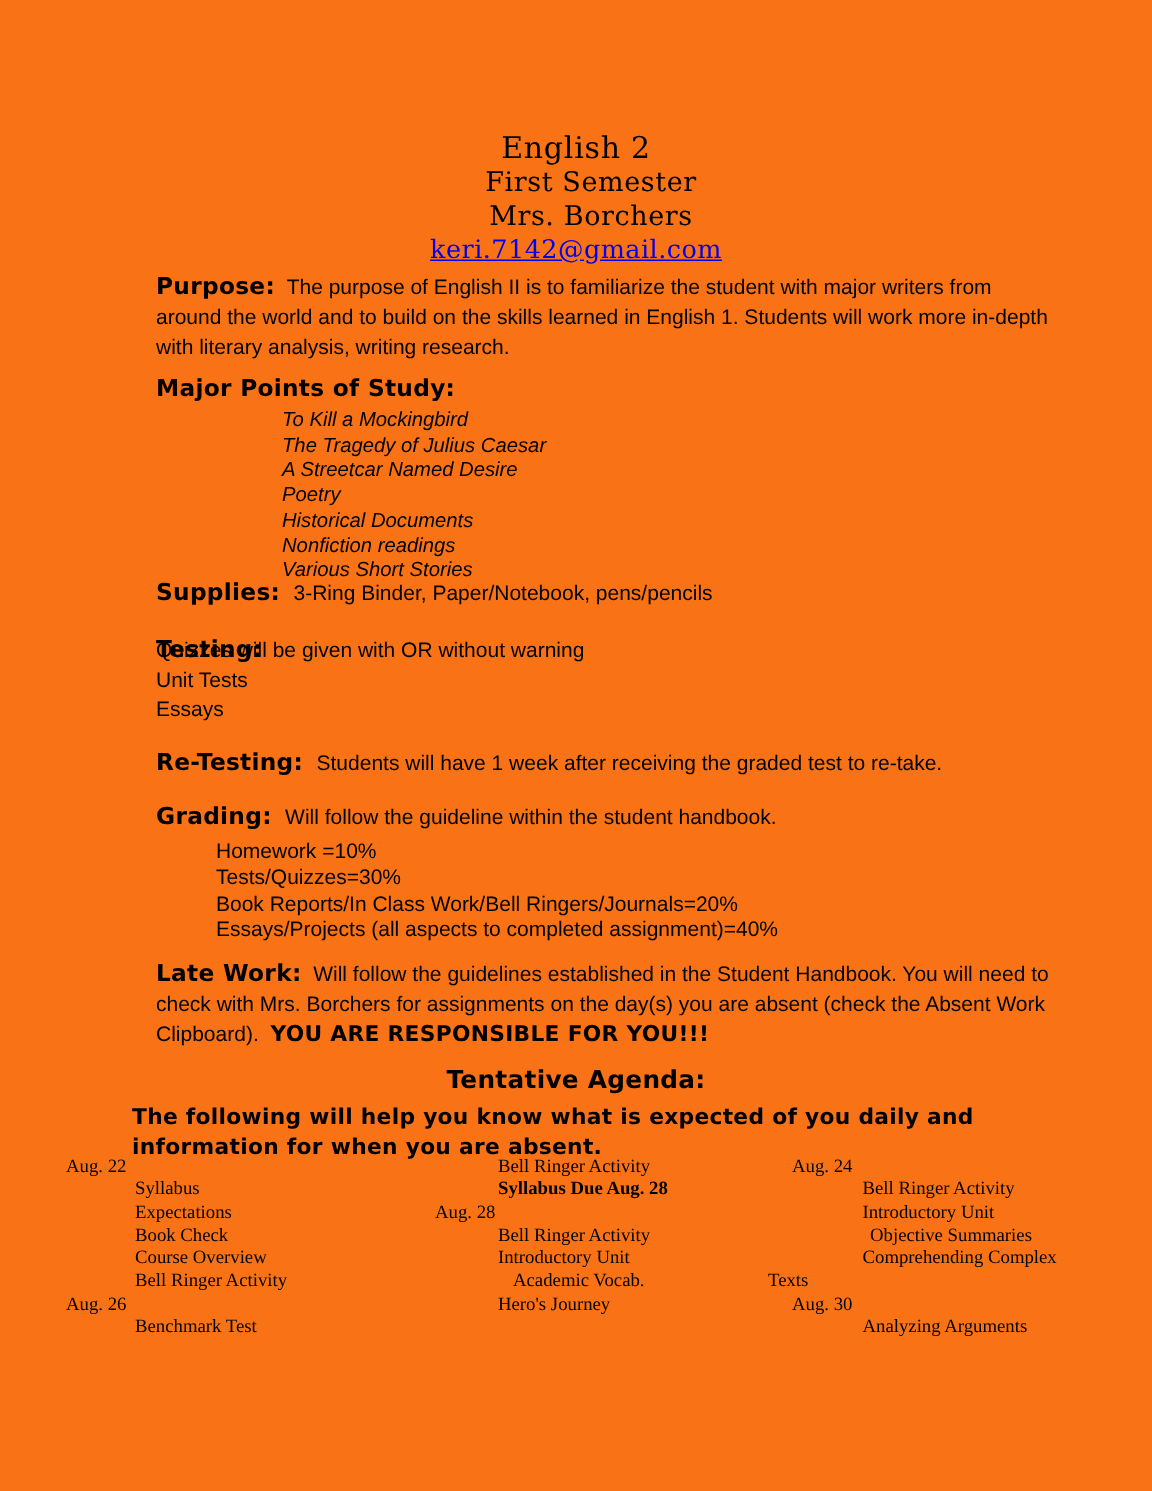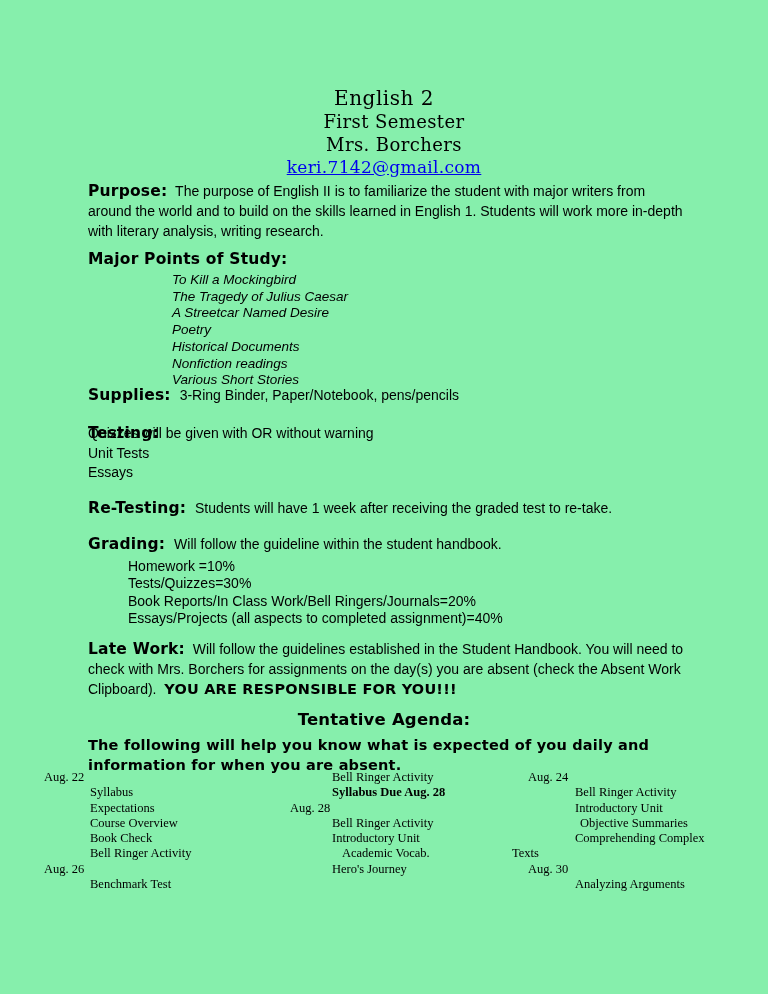--- a/index.html
+++ b/index.html
@@ -1,38 +1,38 @@
 <!DOCTYPE html>
 <html><head>
 <meta charset="utf-8">
 <style>
   html,body{margin:0;padding:0;background:#ffffff;}
   .page{
     position:relative;
     width:768px;height:994px;
-    background:#86efac;
+    background:#f97316;
     color:#000000;
     font-family:"Liberation Sans",sans-serif;
     overflow:hidden;
   }
   
   .titlefont{font-family:"DejaVu Serif",serif;}
   .display{font-family:"DejaVu Sans",sans-serif;font-weight:bold;letter-spacing:.2px;}
   .bodyfont{font-family:"Liberation Sans",sans-serif;}
   .agendafont{font-family:"Liberation Serif",serif;}
 
   
   .header{position:absolute;top:86px;left:0;width:768px;text-align:center;}
   .course{font-size:20px;line-height:24px;letter-spacing:.5px;}
   .semester,.teacher{font-size:18px;line-height:23px;letter-spacing:.4px;margin-left:20px;}
   .email-row{line-height:22px;}
   .email{font-size:17px;color:#0000ee;text-decoration:underline;letter-spacing:.3px;}
 
   
-  .sec{position:absolute;left:88px;width:602px;}
+  .sec{position:absolute;left:104px;width:602px;}
   .hlabel{font-size:15.5px;}
   .inline-body{font-size:14px;}
   .para{font-size:14px;line-height:20px;}
 
   
   .purpose{top:181px;}
   
   .majpts{top:250px;}
   .study-list{margin-top:4px;padding-left:84px;}
   .study-item{font-size:13.5px;font-style:italic;line-height:16.7px;}
@@ -133,22 +133,22 @@
     <div class="para"><span class="hlabel display">Late Work:</span>&nbsp;&nbsp;<span class="inline-body bodyfont">Will follow the guidelines established in the Student Handbook.  You will need to check with Mrs. Borchers for assignments on the day(s) you are absent (check the Absent Work Clipboard). </span>&nbsp;<span class="lw-emph">YOU ARE RESPONSIBLE FOR YOU!!!</span></div>
   </div>
 
   <div class="agenda-title display">Tentative Agenda:</div>
   <div class="agenda-intro display">The following will help you know what is expected of you daily and information for when you are absent.</div>
 
   <div class="agenda-col agendafont c1">
       <div class="agenda-row ind0">Aug. 22</div>
       <div class="agenda-row ind1">Syllabus</div>
       <div class="agenda-row ind1">Expectations</div>
+      <div class="agenda-row ind1">Book Check</div>
       <div class="agenda-row ind1">Course Overview</div>
-      <div class="agenda-row ind1">Book Check</div>
       <div class="agenda-row ind1">Bell Ringer Activity</div>
       <div class="agenda-row ind0">Aug. 26</div>
       <div class="agenda-row ind1">Benchmark Test</div>
     </div>
   <div class="agenda-col agendafont c2">
       <div class="agenda-row ind1">Bell Ringer Activity</div>
       <div class="agenda-row ind1 bold">Syllabus Due Aug. 28</div>
       <div class="agenda-row ind0">Aug. 28</div>
       <div class="agenda-row ind1">Bell Ringer Activity</div>
       <div class="agenda-row ind1">Introductory Unit</div>

